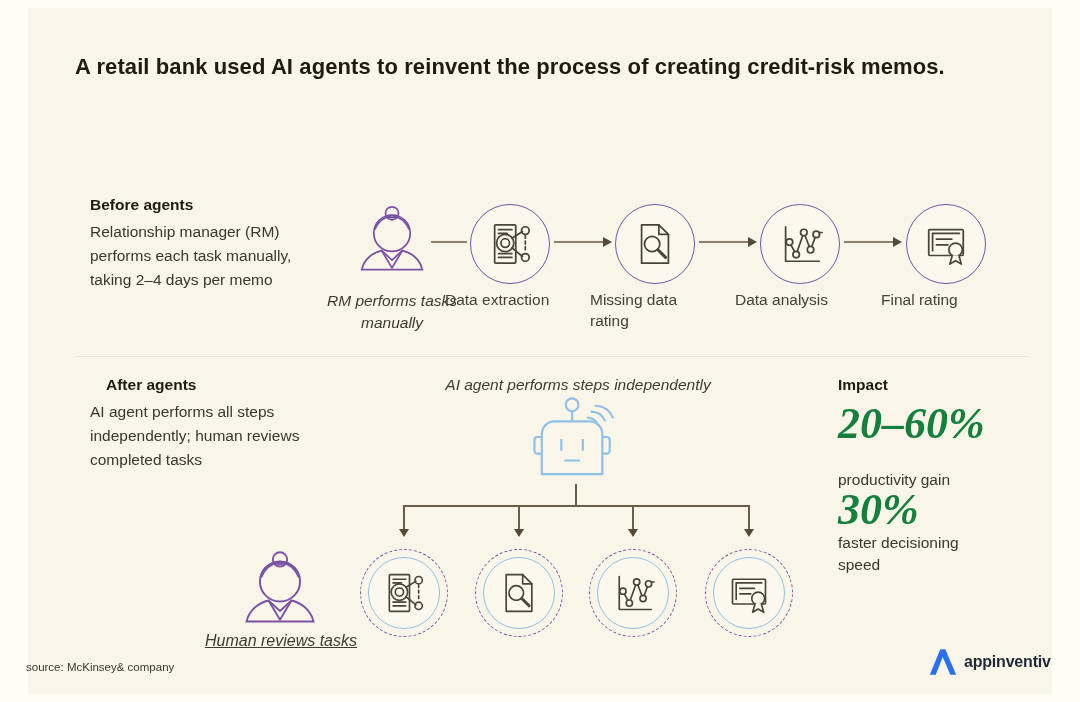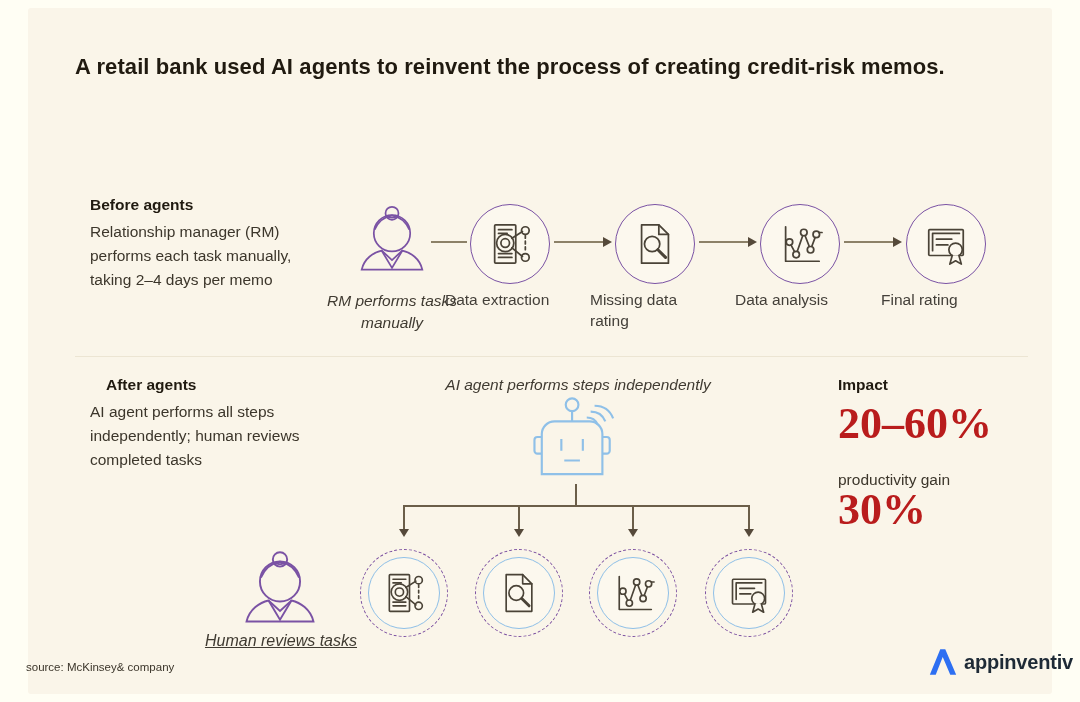--- a/index.html
+++ b/index.html
@@ -62,31 +62,31 @@
   .tree{background:var(--tree);}
   .tree-head{width:0;height:0;border-left:5px solid transparent;border-right:5px solid transparent;border-top:8px solid var(--line-dark);}
 
   .agent-circle-outer{width:88px;height:88px;border:1.6px dashed var(--purple-dash);border-radius:50%;display:flex;align-items:center;justify-content:center;}
   .agent-circle-inner{width:72px;height:72px;border:1.5px solid var(--blue);border-radius:50%;background:#FCF8EE;display:flex;align-items:center;justify-content:center;}
 
   .human-person{left:209px;top:542px;}
   .human-caption{left:138px;top:622px;width:230px;font-size:16px;text-decoration:underline;}
 
   .impact-heading{left:810px;top:368px;}
-  .stat-value{left:810px;font-family:"Liberation Serif",serif;font-weight:600;font-size:44px;line-height:44px;color:#b91c1c;}
+  .stat-value{left:810px;font-family:"Liberation Serif",serif;font-weight:600;font-size:44px;line-height:44px;color:#15803d;font-style:italic;}
   .stat-label{left:810px;font-size:15.5px;line-height:22px;color:var(--ink-body);}
   .stat1-value{top:394px;}
   .stat1-label{top:461px;}
   .stat2-value{top:480px;}
   .stat2-label{top:524px;width:145px;}
 
   .source{left:-2px;top:653px;font-size:11.5px;color:var(--ink-body);}
 
   .logo{left:900px;top:638px;display:flex;align-items:center;gap:6px;}
-  .logo-text{font-size:20px;font-weight:600;color:var(--brand-ink);letter-spacing:-.2px;}
+  .logo-text{font-size:16px;font-weight:600;color:var(--brand-ink);letter-spacing:-.2px;}
 </style>
 </head>
 <body>
 
 <svg width="0" height="0" style="position:absolute">
   <defs>
     <g id="icon-extract">
       <rect x="8" y="4" width="22" height="40" rx="1"></rect>
       <path d="M12,9 h14 M12,13 h9 M12,34 h14 M12,38 h14"></path>
       <circle cx="19" cy="23" r="9"></circle>
@@ -252,20 +252,21 @@
 
     <svg class="abs person-svg human-person" width="86" height="80" viewBox="0 0 90 82">
         <use href="#icon-person"></use>
       </svg>
     <div class="abs caption human-caption">Human reviews tasks</div>
 
     <div class="abs sec-heading impact-heading">Impact</div>
     <div class="abs stat-value stat1-value">20–60%</div>
     <div class="abs stat-label stat1-label">productivity gain</div>
     <div class="abs stat-value stat2-value">30%</div>
+    <div class="abs stat-label stat2-label">faster decisioning speed</div>
 
     <div class="abs source">source: McKinsey&amp; company</div>
 
     <div class="abs logo">
       <svg width="30" height="32" viewBox="0 0 33 32">
           <use href="#icon-brand-a"></use>
         </svg>
       <span class="logo-text">appinventiv</span>
     </div>
 

